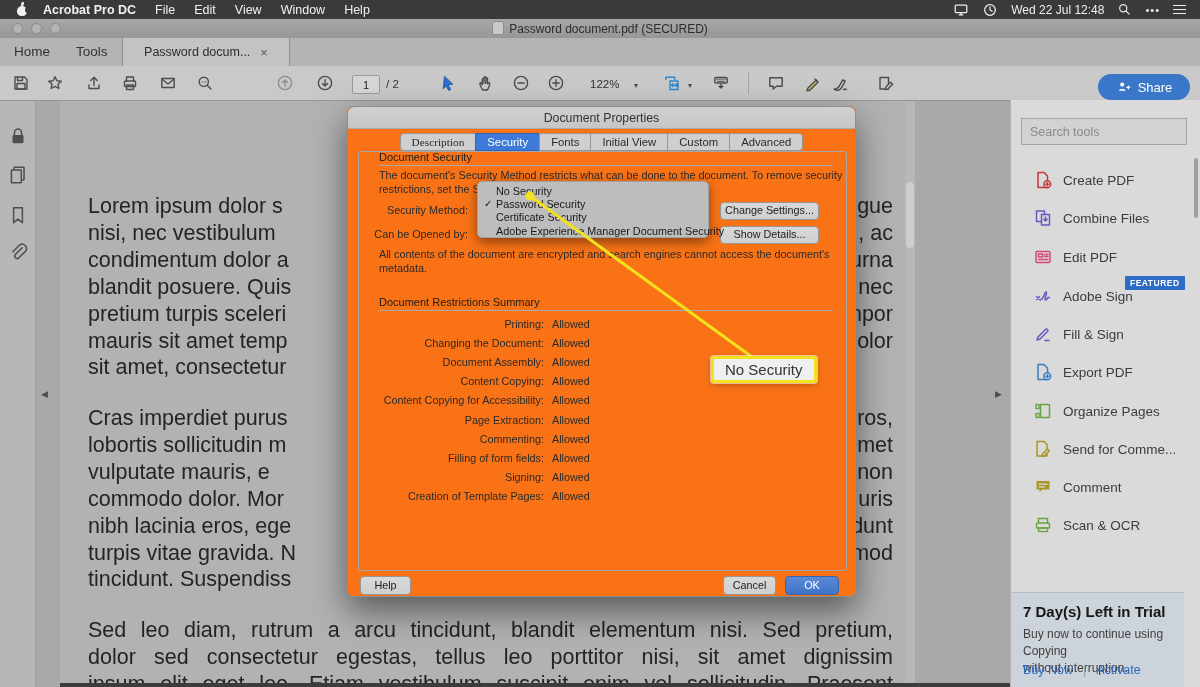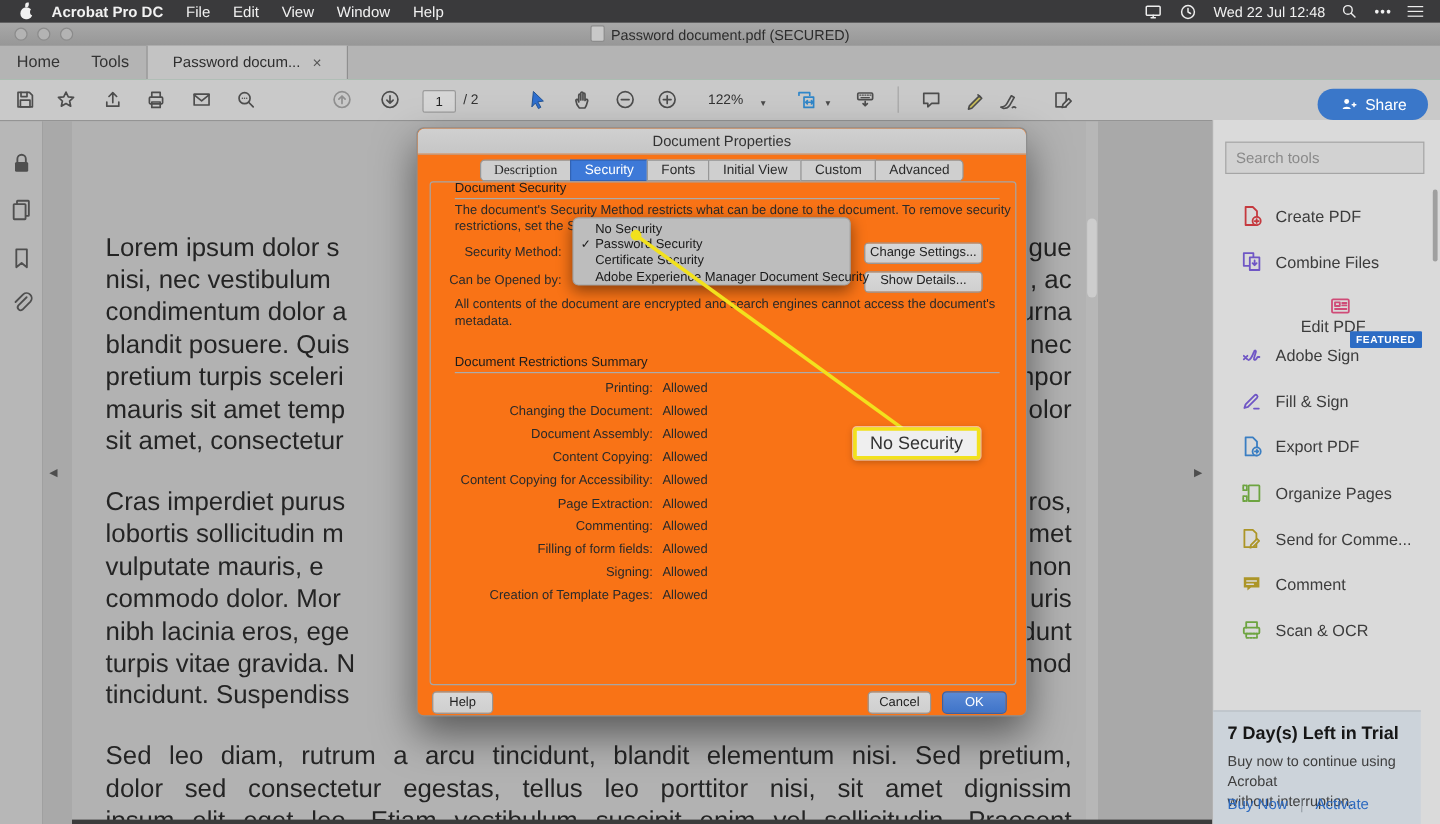--- a/index.html
+++ b/index.html
@@ -77,21 +77,21 @@
   .sidebar{position:absolute;left:1010px;top:100px;width:190px;height:587px;background:#dadada;
     border-left:1px solid #b2b2b2;z-index:10;}
   .searchbox{position:absolute;left:10px;top:18px;width:166px;height:27px;background:#d2d2d2;
     border:1px solid #a5a5a5;box-sizing:border-box;font-size:12.5px;color:#4a4a4a;
     padding:0 8px;font-family:"Liberation Sans",sans-serif;}
   .searchbox::placeholder{color:#8a8a8a;}
   .tool{position:absolute;left:0;width:190px;height:24px;display:flex;align-items:center;}
   .ticon{width:20px;height:20px;margin-left:22px;}
   .ticon svg{stroke:currentColor;fill:none;stroke-width:1.5;stroke-linecap:round;stroke-linejoin:round;}
   .tlabel{margin-left:10px;font-size:13.5px;color:#3c3c3c;white-space:nowrap;}
-  .c-red{color:#c5393e;} .c-purple{color:#6f56c5;} .c-pink{color:#cf4b77;flex-direction:column;}
+  .c-red{color:#c5393e;} .c-purple{color:#6f56c5;} .c-pink{color:#cf4b77;}
   .c-blue{color:#3a7ec2;} .c-green{color:#6da440;} .c-olive{color:#ac9527;}
   .featured{position:absolute;left:114px;top:176px;background:#2c6cc4;color:#fff;
     font-size:8.5px;font-weight:bold;letter-spacing:.5px;padding:2px 5px;border-radius:1px;}
   .sbscroll{position:absolute;right:3px;top:58px;width:4px;height:60px;background:#9f9f9f;border-radius:2px;}
 
   .trialbox{position:absolute;left:0;top:492px;width:173px;height:95px;background:#ccd3da;
     border-top:1px solid #b6bdc4;}
   .trialtitle{position:absolute;left:12px;top:10px;font-size:15px;font-weight:bold;color:#161616;}
   .trialbody{position:absolute;left:12px;top:33px;font-size:12px;line-height:17px;color:#3e3e3e;}
   .triallinks{position:absolute;left:12px;top:70px;font-size:12.5px;color:#2d6ac0;display:flex;gap:10px;}
@@ -451,21 +451,21 @@
             <rect x="3.5" y="8" width="13" height="5" rx="1"></rect>
             <rect x="5.5" y="13" width="9" height="3.5" stroke-dasharray="1.6 1.2"></rect>
           </svg>
         </span>
       <span class="tlabel">Scan &amp; OCR</span>
     </div>
 
     <div class="trialbox">
       <div class="trialtitle">7 Day(s) Left in Trial</div>
       <div class="trialbody">
-        <div>Buy now to continue using Acrobat</div>
+        <div>Buy now to continue using Copying</div>
         <div>without interruption.</div>
       </div>
       <div class="triallinks">
         <span>Buy Now</span>
         <span class="div">|</span>
         <span>Activate</span>
       </div>
     </div>
   </div>
 

